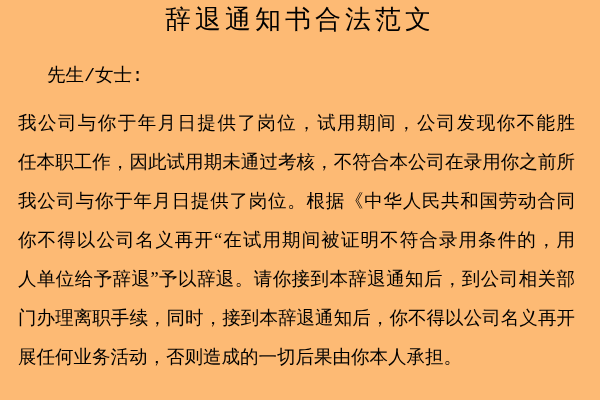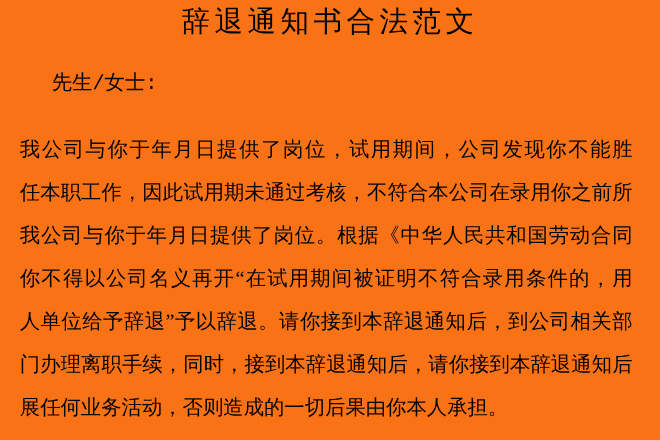--- a/index.html
+++ b/index.html
@@ -4,21 +4,21 @@
 <style>
   html, body {
     margin: 0;
     padding: 0;
     background: #ffffff;
   }
   .page {
     position: relative;
     width: 600px;
     height: 400px;
-    background: #f97316;
+    background: #fdba74;
     color: #000000;
     font-family: "Liberation Serif", "DejaVu Serif", serif;
     overflow: hidden;
   }
   .doc-title {
     position: absolute;
     top: 3px;
     left: 0;
     width: 100%;
     margin: 0;
@@ -32,21 +32,21 @@
   .salutation {
     position: absolute;
     top: 64px;
     left: 47px;
     font-size: 18.5px;
     line-height: 26px;
     font-family: Liberation Mono, monospace;
   }
   .body-text {
     position: absolute;
-    top: 118px;
+    top: 104px;
     left: 18px;
     width: 557px;
   }
   .body-text .line {
     font-size: 18.5px;
     line-height: 39px;
     height: 39px;
     text-align: justify;
     text-align-last: justify;
     overflow: hidden;
@@ -63,16 +63,16 @@
   <h1 class="doc-title">辞退通知书合法范文</h1>
 
   <div class="salutation">先生/女士:</div>
 
   <div class="body-text">
       <div class="line">我公司与你于年月日提供了岗位，试用期间，公司发现你不能胜</div>
       <div class="line">任本职工作，因此试用期未通过考核，不符合本公司在录用你之前所</div>
       <div class="line">我公司与你于年月日提供了岗位。根据《中华人民共和国劳动合同法》</div>
       <div class="line">你不得以公司名义再开“在试用期间被证明不符合录用条件的，用</div>
       <div class="line">人单位给予辞退”予以辞退。请你接到本辞退通知后，到公司相关部</div>
-      <div class="line">门办理离职手续，同时，接到本辞退通知后，请你接到本辞退通知后</div>
+      <div class="line">门办理离职手续，同时，接到本辞退通知后，你不得以公司名义再开</div>
       <div class="line last">展任何业务活动，否则造成的一切后果由你本人承担。</div>
     </div>
 </div>
 
 </body></html>

